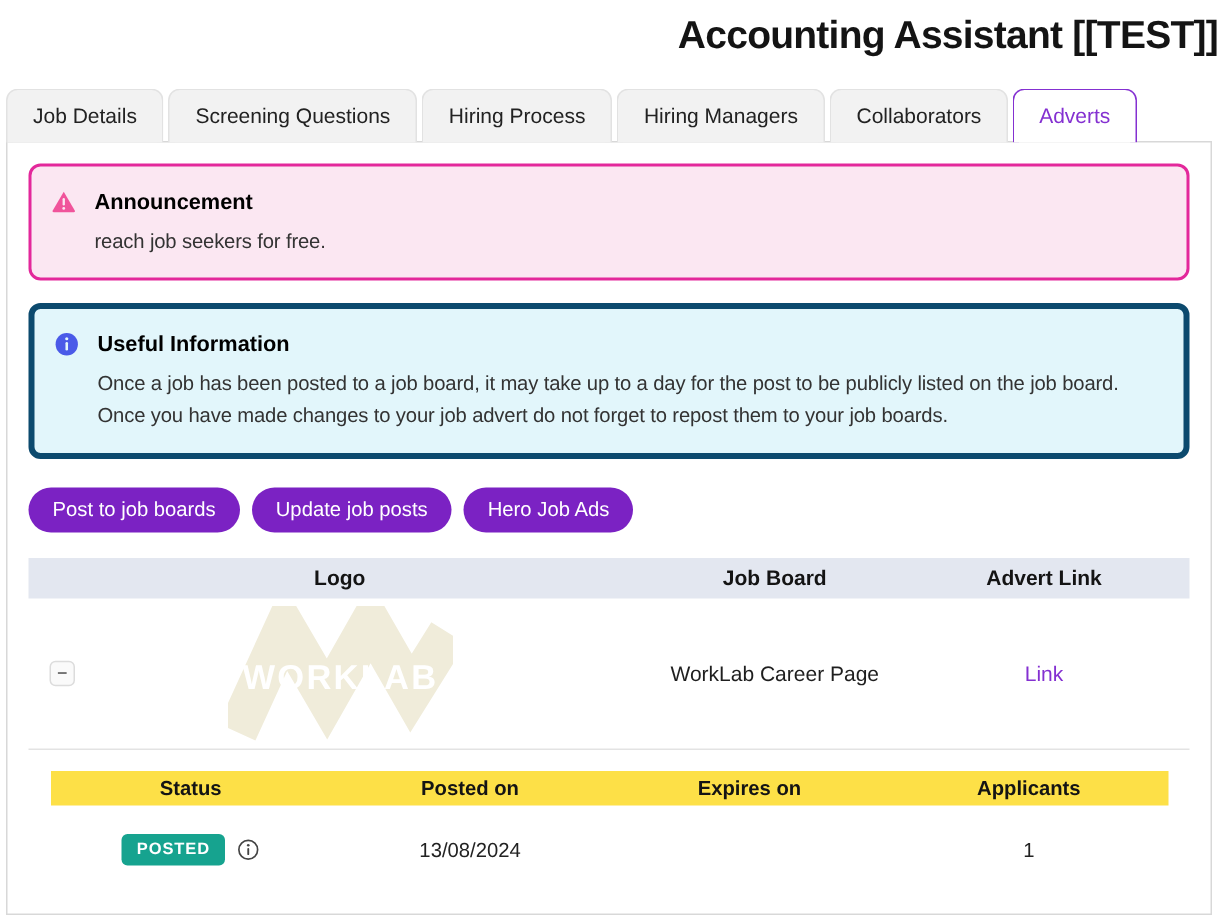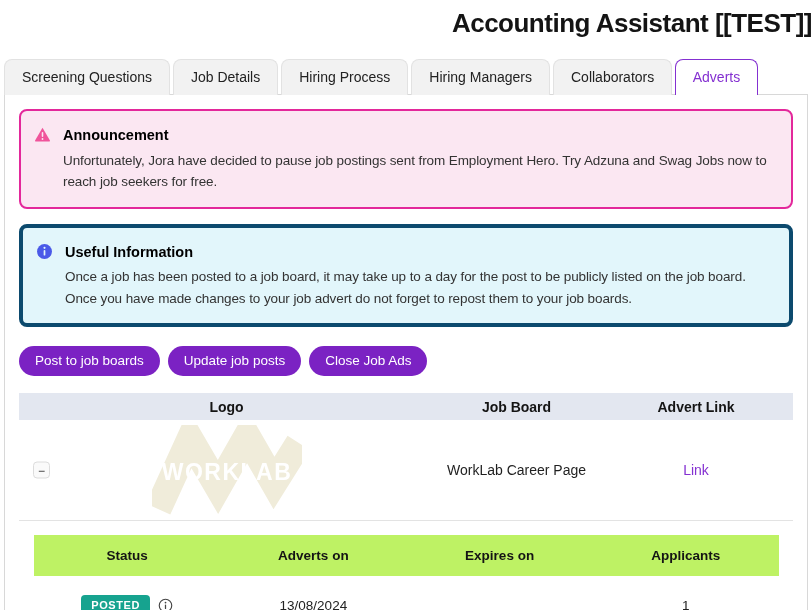--- a/index.html
+++ b/index.html
@@ -60,76 +60,75 @@
     background: #fafafa; color: #333; font-size: 12px; line-height: 14px;
     text-align: center; cursor: pointer; padding: 0;
   }
   .logo-cell svg { display: block; margin: 0 auto; }
   .advert-link { color: #8430d1; cursor: pointer; text-decoration: none; font-size: 14px; }
   .divider { border-top: 1px solid #e3e3e3; margin: 0; }
 
   
   .adv-table { margin: 14px 14px 0 15px; }
   .adv-header, .adv-row { display: grid; grid-template-columns: 1fr 1fr 1fr 1fr; align-items: center; }
-  .adv-header { background: #bef264; height: 41px; font-weight: 700; font-size: 13.5px; color: #141414; }
+  .adv-header { background: #fde047; height: 23px; font-weight: 700; font-size: 13.5px; color: #141414; }
   .adv-header > div, .adv-row > div { text-align: center; }
   .adv-row { padding: 19px 0 8px; font-size: 13.5px; color: #222; }
   .status-cell { display: flex; justify-content: center; align-items: center; gap: 8px; }
   .status-badge {
     background: #16a38f; color: #fff; font-weight: 700; font-size: 11px;
     letter-spacing: 0.6px; padding: 4px 10px 5px; border-radius: 4px;
   }
   .mini-info-icon { width: 15px; height: 15px; display: inline-block; }
 </style>
 </head>
 <body>
 
 <h1 class="page-title">Accounting Assistant [[TEST]]</h1>
 
 <div class="tabbar">
+  <div class="tab">Job Details</div>
   <div class="tab">Screening Questions</div>
-  <div class="tab">Job Details</div>
   <div class="tab">Hiring Process</div>
   <div class="tab">Hiring Managers</div>
   <div class="tab">Collaborators</div>
   <div class="tab active">Adverts</div>
 </div>
 
 <div class="panel">
 
   <div class="banner banner-announcement">
     <span class="banner-icon">
       <svg viewBox="0 0 24 24" width="17" height="17">
         <path d="M12 2.5 L22.5 20.5 Q23 21.8 21.5 21.8 L2.5 21.8 Q1 21.8 1.5 20.5 Z" fill="#f0549b"></path>
         <rect x="10.9" y="8.5" width="2.2" height="7" rx="1.1" fill="#fbe7f2"></rect>
         <circle cx="12" cy="18.3" r="1.3" fill="#fbe7f2"></circle>
       </svg>
     </span>
     <div class="banner-title">Announcement</div>
-    <div class="banner-line">Unfortunately, Jora have decided to pause job postings sent from Employment Hero. Try Adzuna and Swag Jobs now to</div>
     <div class="banner-line">reach job seekers for free.</div>
   </div>
 
   <div class="banner banner-info">
     <span class="banner-icon">
       <svg viewBox="0 0 24 24" width="17" height="17">
         <circle cx="12" cy="12" r="10.5" fill="#4a5ae8"></circle>
         <circle cx="12" cy="6.8" r="1.5" fill="#e2f6fb"></circle>
         <rect x="10.8" y="9.8" width="2.4" height="8" rx="1.2" fill="#e2f6fb"></rect>
       </svg>
     </span>
     <div class="banner-title">Useful Information</div>
     <div class="banner-line">Once a job has been posted to a job board, it may take up to a day for the post to be publicly listed on the job board.</div>
     <div class="banner-line">Once you have made changes to your job advert do not forget to repost them to your job boards.</div>
   </div>
 
   <div class="actions">
     <button class="btn">Post to job boards</button>
     <button class="btn">Update job posts</button>
-    <button class="btn">Close Job Ads</button>
+    <button class="btn">Hero Job Ads</button>
   </div>
 
   <div class="jb-header">
     <div>Logo</div>
     <div>Job Board</div>
     <div>Advert Link</div>
   </div>
 
   <div class="jb-row">
     <button class="expander">−</button>
@@ -141,21 +140,21 @@
     </div>
     <div>WorkLab Career Page</div>
     <div><a class="advert-link">Link</a></div>
   </div>
 
   <div class="divider"></div>
 
   <div class="adv-table">
     <div class="adv-header">
       <div>Status</div>
-      <div>Adverts on</div>
+      <div>Posted on</div>
       <div>Expires on</div>
       <div>Applicants</div>
     </div>
     <div class="adv-row">
       <div class="status-cell">
         <span class="status-badge">POSTED</span>
         <span class="mini-info-icon">
           <svg viewBox="0 0 24 24" width="15" height="15">
             <circle cx="12" cy="12" r="10" fill="none" stroke="#444" stroke-width="1.8"></circle>
             <circle cx="12" cy="7.2" r="1.4" fill="#444"></circle>

